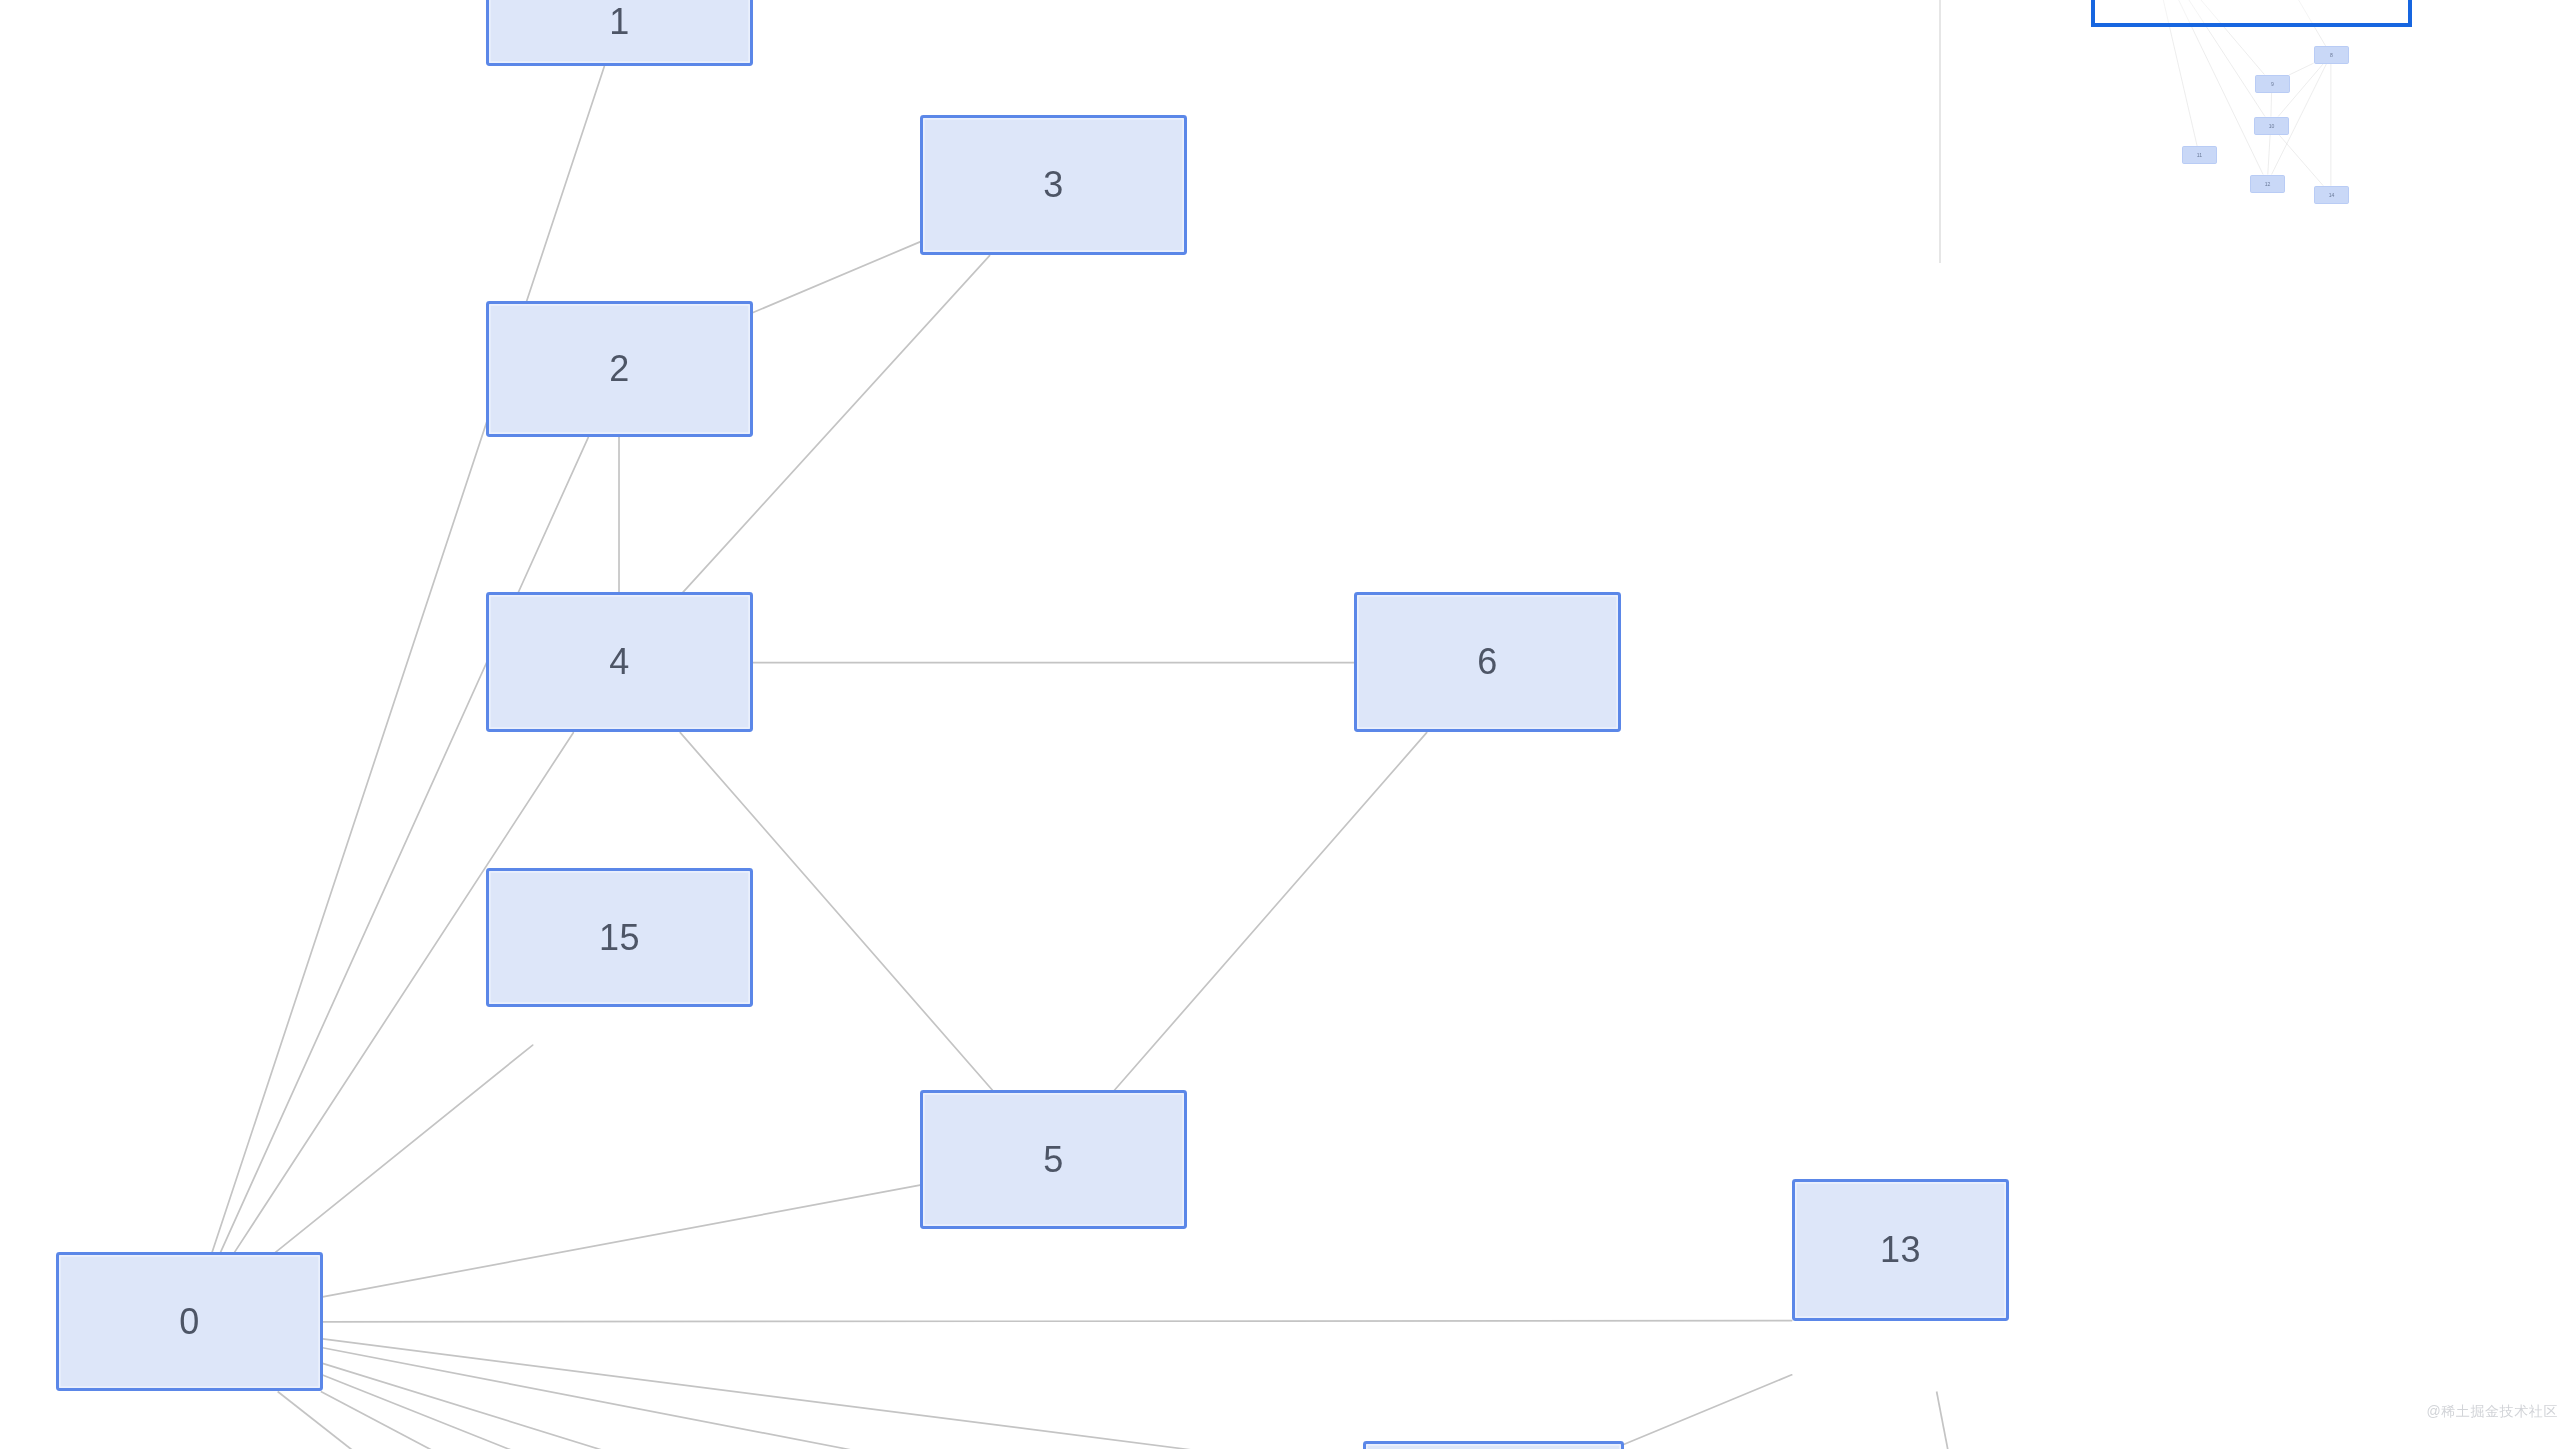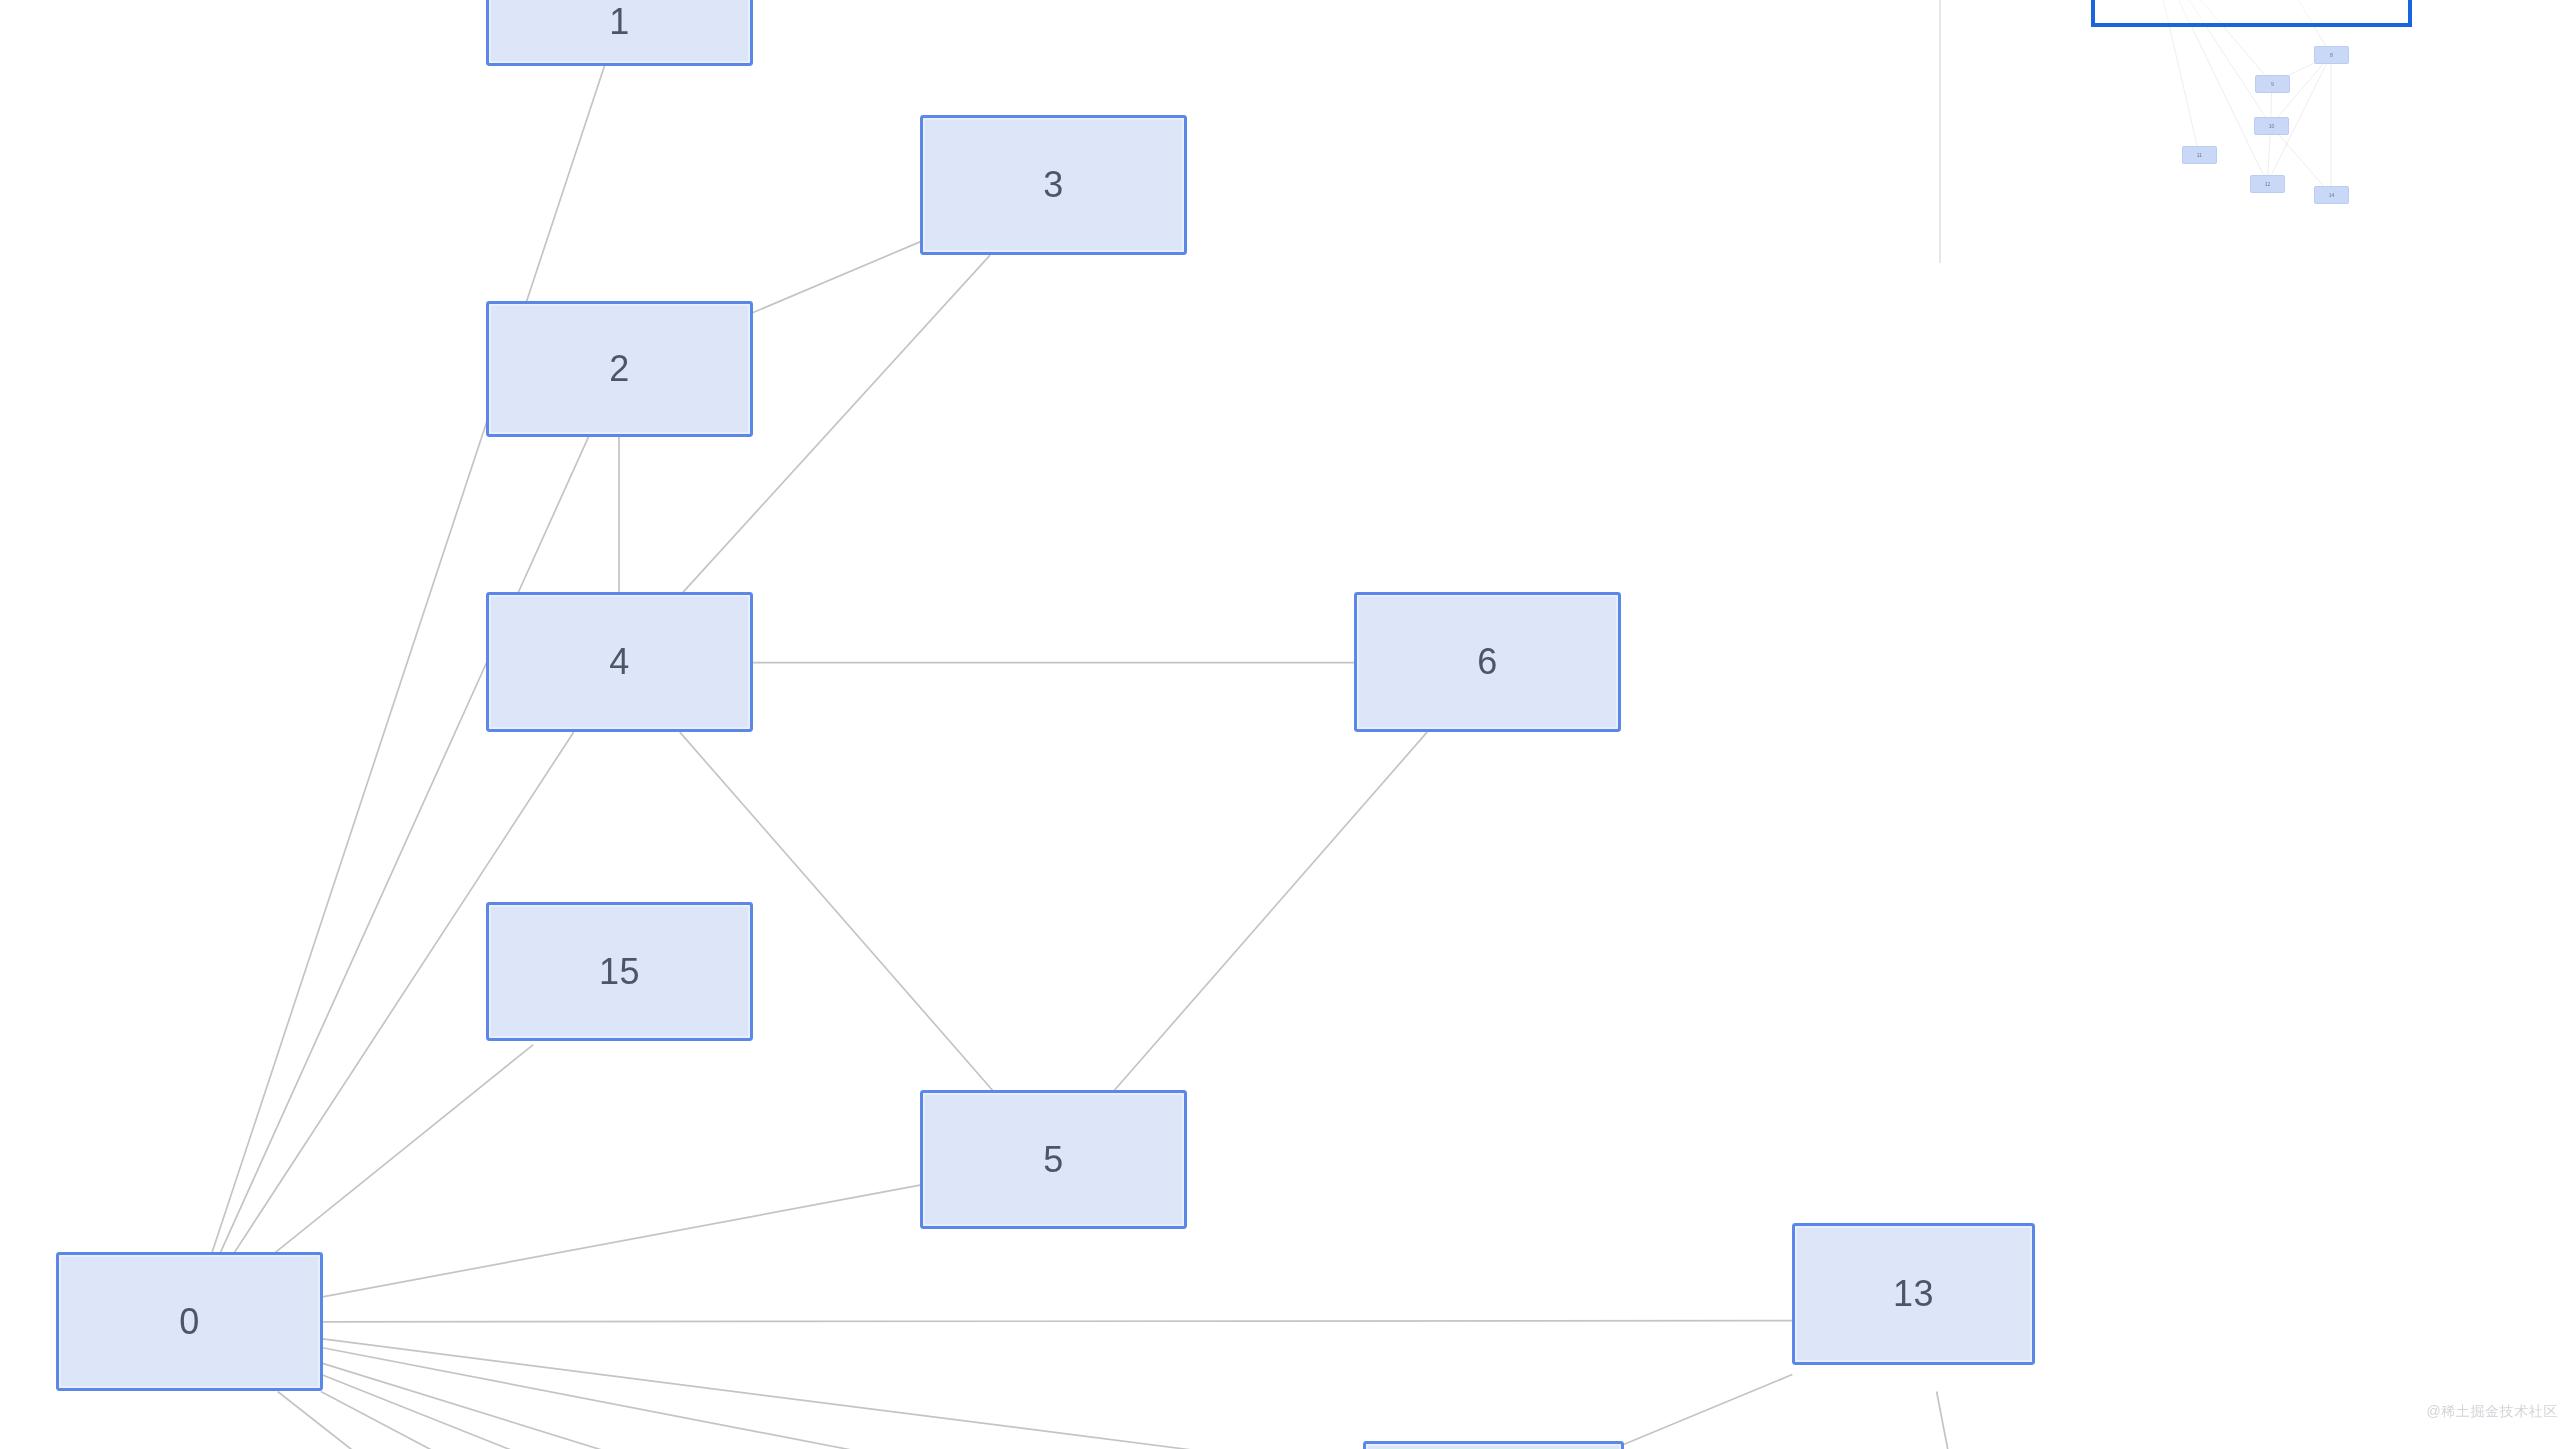--- a/index.html
+++ b/index.html
@@ -146,30 +146,30 @@
       </div>
       <div class="graph-node" style="left: 920px; top: 115px; width: 267px; height: 140px;">
         <span class="node-label">3</span>
       </div>
       <div class="graph-node" style="left: 486px; top: 592px; width: 267px; height: 140px;">
         <span class="node-label">4</span>
       </div>
       <div class="graph-node" style="left: 1354px; top: 592px; width: 267px; height: 140px;">
         <span class="node-label">6</span>
       </div>
-      <div class="graph-node" style="left: 486px; top: 902px; width: 267px; height: 139px;">
+      <div class="graph-node" style="left: 486px; top: 868px; width: 267px; height: 139px;">
         <span class="node-label">15</span>
       </div>
       <div class="graph-node" style="left: 920px; top: 1090px; width: 267px; height: 139px;">
         <span class="node-label">5</span>
       </div>
       <div class="graph-node" style="left: 56px; top: 1252px; width: 267px; height: 139px;">
         <span class="node-label">0</span>
       </div>
-      <div class="graph-node" style="left: 1792px; top: 1223px; width: 243px; height: 142px;">
+      <div class="graph-node" style="left: 1792px; top: 1179px; width: 217px; height: 142px;">
         <span class="node-label">13</span>
       </div>
       <div class="graph-node" style="left: 1363px; top: 1441px; width: 261px; height: 114px;">
         <span class="node-label"></span>
       </div>
     </div>
 
   <div id="minimap-panel">
     <div id="minimap-divider"></div>
     <div id="minimap-surface">

